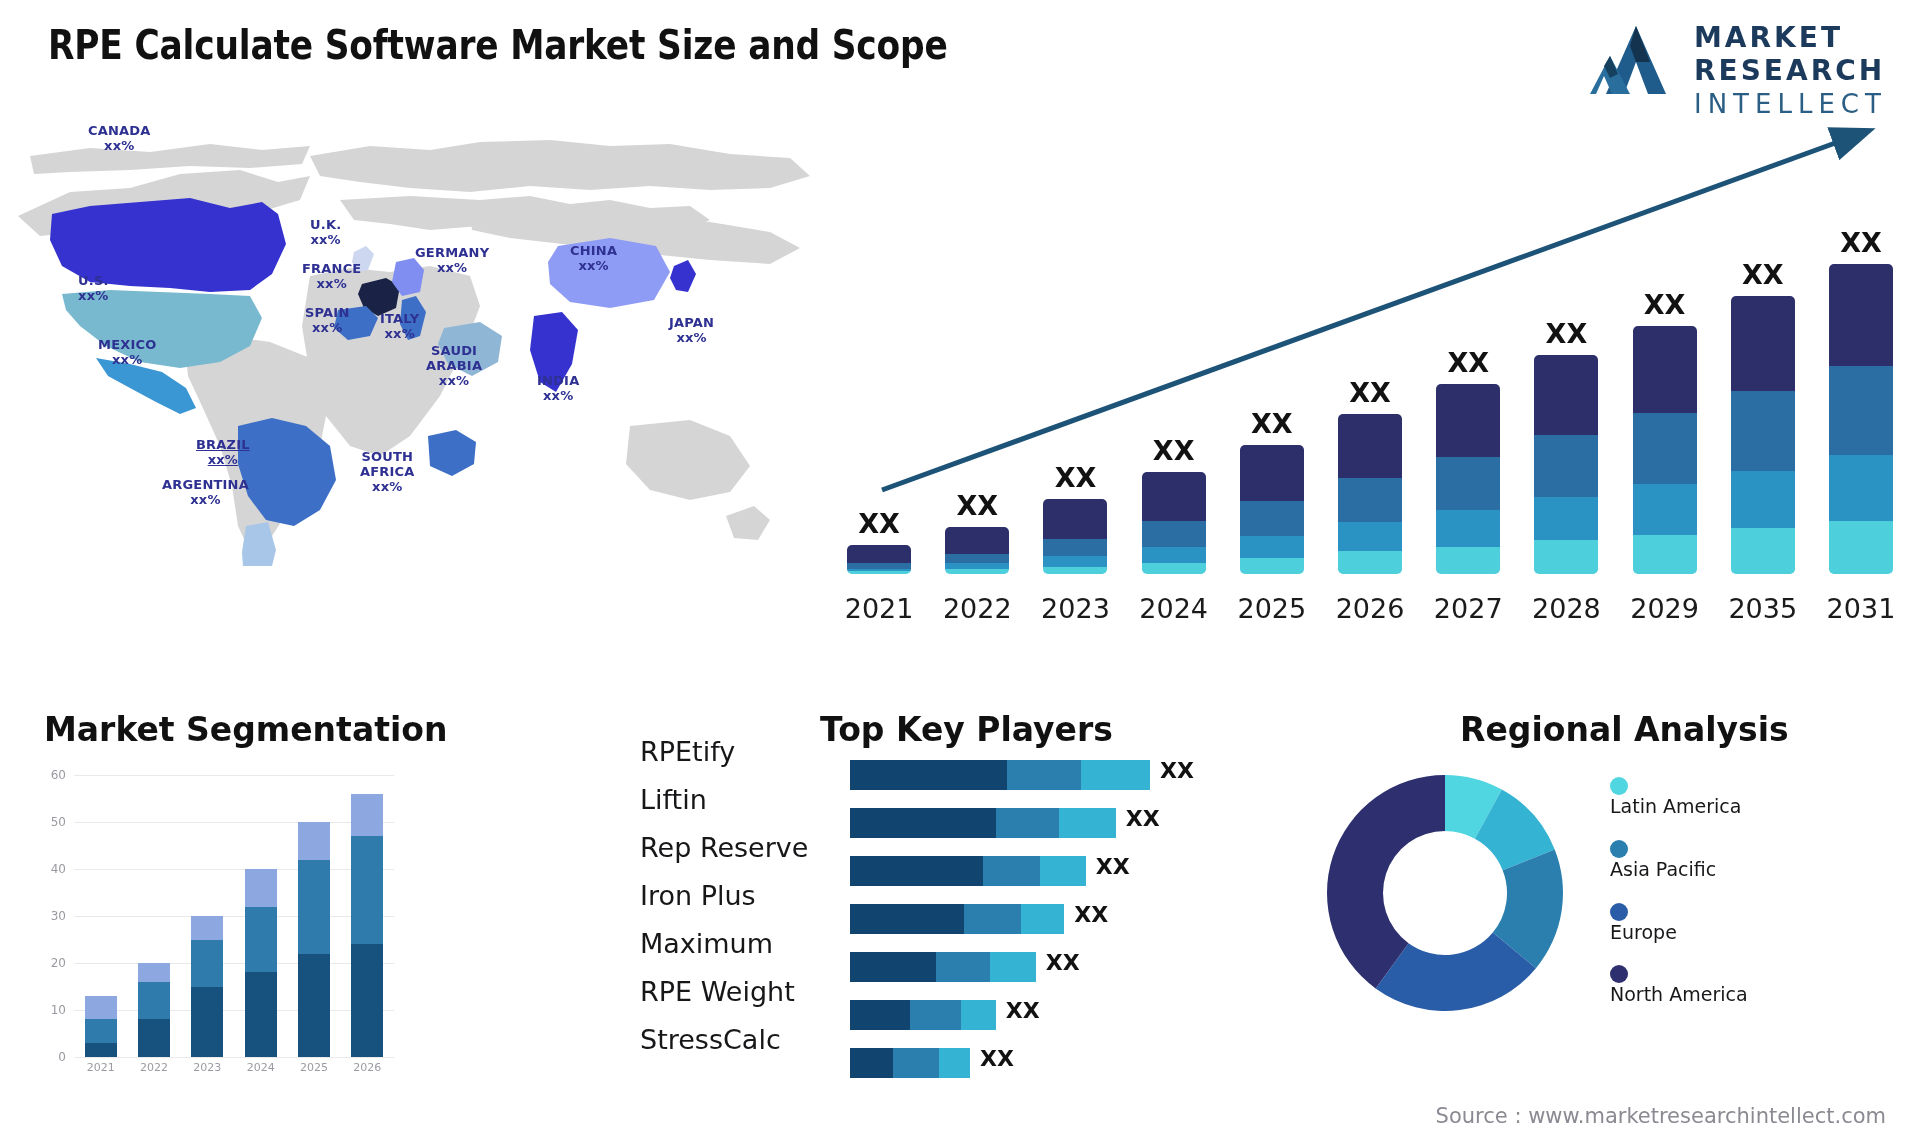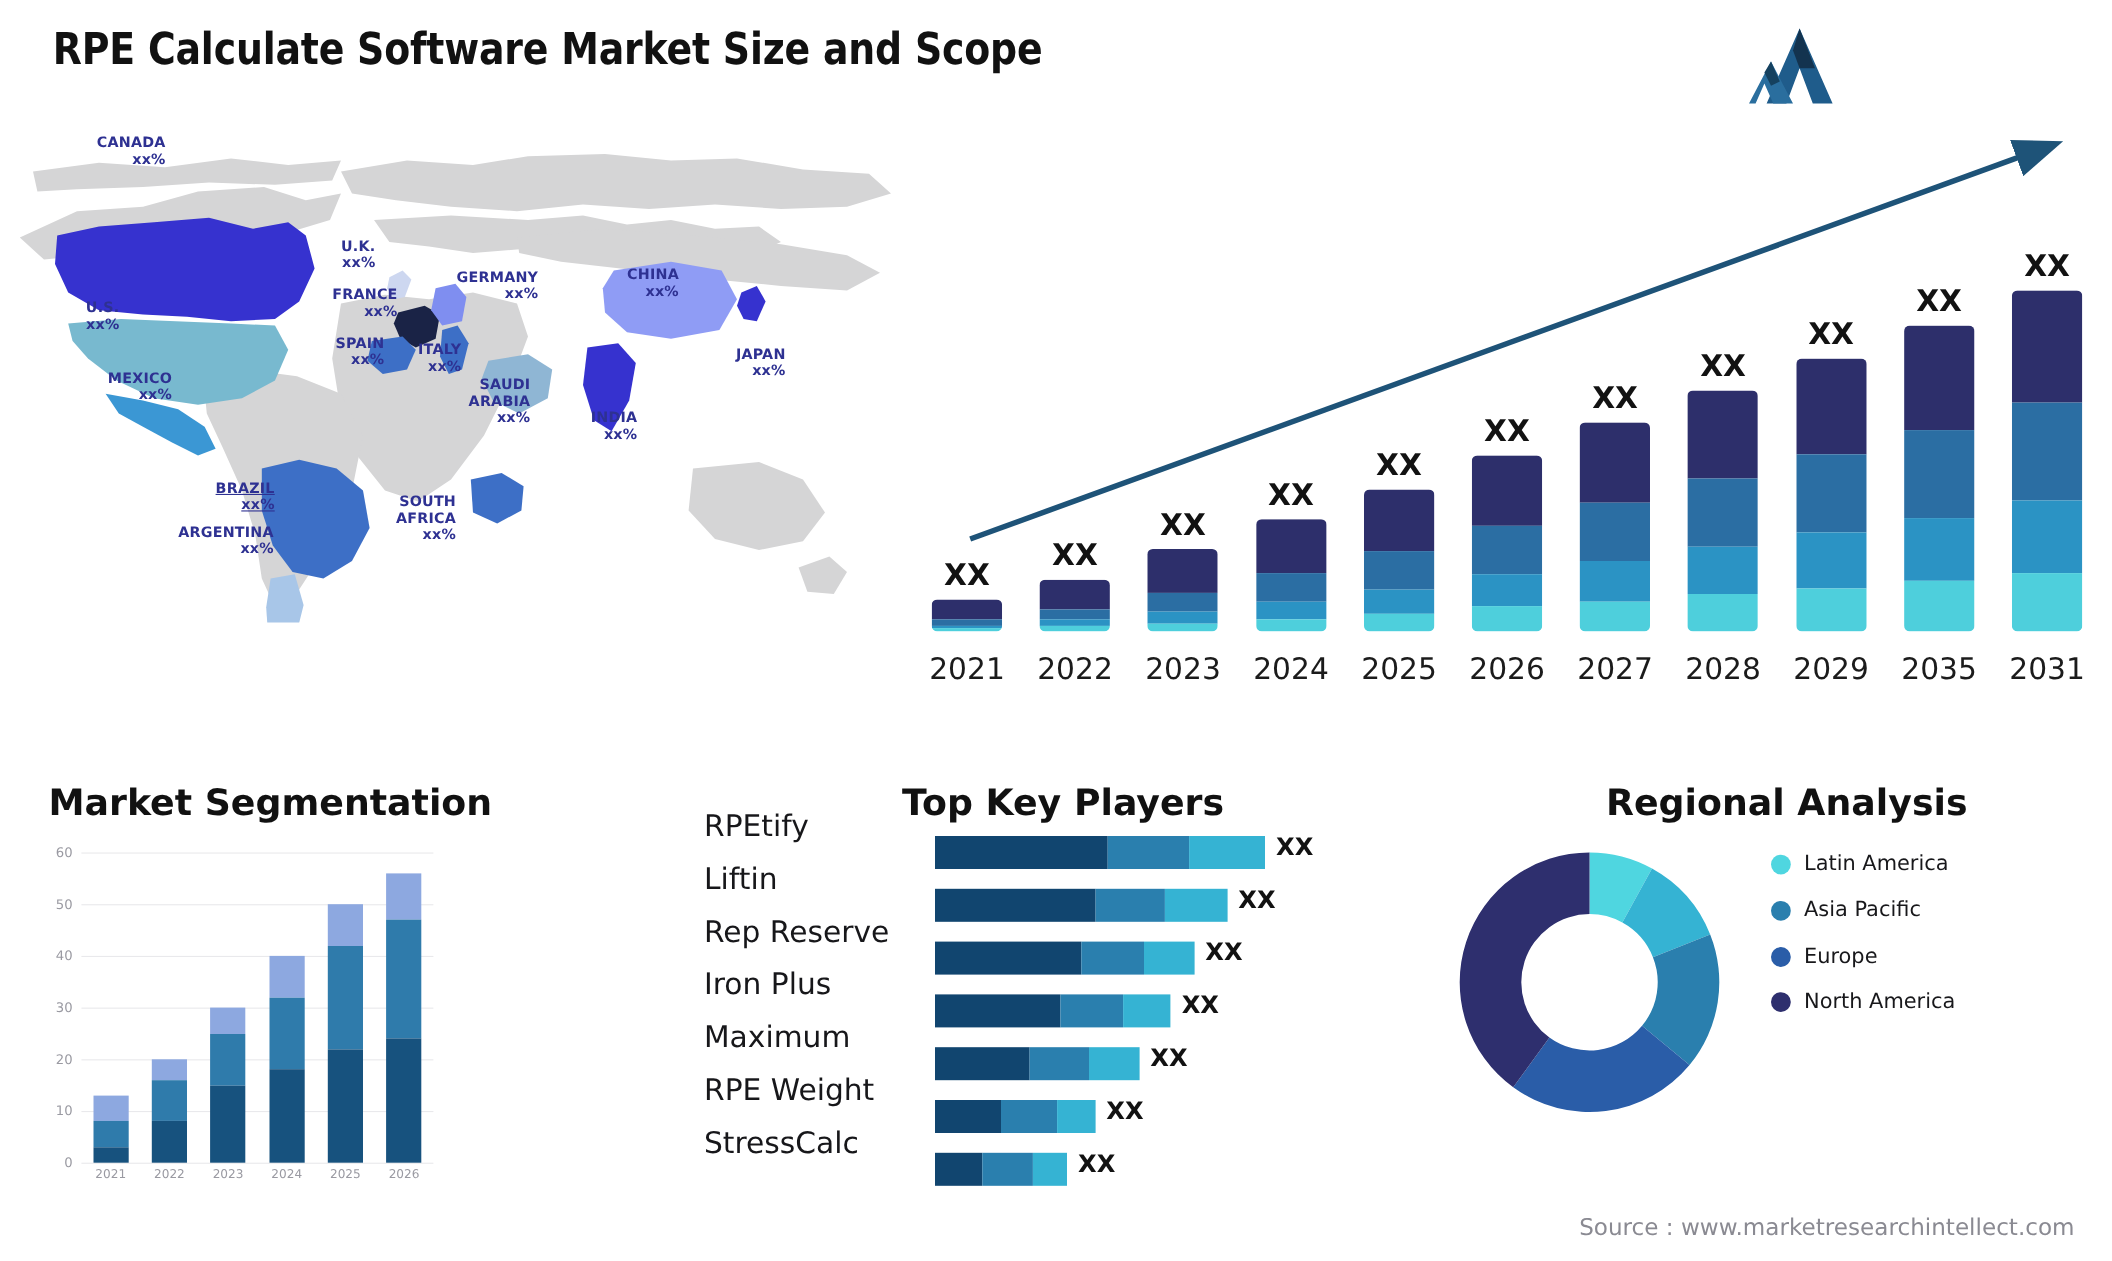--- a/index.html
+++ b/index.html
@@ -24,21 +24,21 @@
   #logo .lt2 { margin-top: 5px; }
   #logo .lt3 {
     font-size: 26px; font-weight: 400; color: #2a5e84; letter-spacing: 6px;
     line-height: 1.0; margin-top: 6px; font-family: "DejaVu Sans", sans-serif;
   }
 
   
   #world-map { position: absolute; left: 10px; top: 96px; width: 810px; height: 470px; }
   .map-label {
     position: absolute; color: #2e3192; font-size: 13px; font-weight: 700;
-    text-align: right; line-height: 1.15; letter-spacing: 0.2px;
+    text-align: center; line-height: 1.15; letter-spacing: 0.2px;
     font-family: "DejaVu Sans", sans-serif; white-space: nowrap;
   }
   .map-label .pct { font-weight: 700; display: block; }
 
   
   #forecast-chart { position: absolute; left: 830px; top: 120px; width: 1080px; height: 510px; }
   #forecast-arrow { position: absolute; left: 0; top: 0; width: 1080px; height: 420px; }
   .fbars { position: absolute; left: 0; bottom: 56px; height: 380px; width: 1080px;
            display: flex; align-items: flex-end; gap: 0; }
   .fcol { flex: 1; display: flex; flex-direction: column; align-items: center; justify-content: flex-end; height: 100%; }
@@ -85,21 +85,21 @@
              color: #17171a; font-family: "DejaVu Sans", sans-serif; white-space: nowrap; }
   .pl-bar { position: absolute; left: 210px; top: 8px; height: 30px; display: flex; }
   .pl-seg { height: 100%; }
   .pl-xx { position: absolute; top: 6px; font-size: 22px; font-weight: 600; color: #121212;
            font-family: "DejaVu Sans", sans-serif; }
 
   
   #regional { position: absolute; left: 1300px; top: 760px; width: 600px; height: 360px; }
   #donut { position: absolute; left: 20px; top: 8px; width: 250px; height: 250px; }
   #reg-legend { position: absolute; left: 310px; top: 14px; }
-  .rl-row { display: flex; align-items: flex-start; margin-bottom: 19px; }
+  .rl-row { display: flex; align-items: flex-start; margin-bottom: 19px; flex-direction: column; }
   .rl-dot { width: 18px; height: 18px; border-radius: 50%; margin-right: 12px; margin-top: 3px; flex: none; }
   .rl-txt { font-size: 19px; color: #18181b; line-height: 1.2; max-width: 180px;
             font-family: "DejaVu Sans", sans-serif; }
 
   
   #source {
     position: absolute; right: 34px; bottom: 18px; font-size: 21px; color: #8a8a92;
     font-family: "DejaVu Sans", sans-serif;
   }
 </style>
@@ -108,20 +108,25 @@
 
 <div id="page-title">RPE Calculate Software Market Size and Scope</div>
 
 <div id="logo">
   <svg class="logo-mark" viewBox="0 0 92 76">
     <polygon points="46,4 76,72 58,72 46,40 34,72 16,72" fill="#1f5c8b"></polygon>
     <polygon points="46,4 60,40 46,40 40,24" fill="#13334f"></polygon>
     <polygon points="20,34 40,72 22,72 14,54 6,72 0,72" fill="#2a6e9e"></polygon>
     <polygon points="20,34 28,52 20,56 14,44" fill="#15415f"></polygon>
   </svg>
+  <div class="logo-text">
+    <div class="lt1">MARKET</div>
+    <div class="lt2">RESEARCH</div>
+    <div class="lt3">INTELLECT</div>
+  </div>
 </div>
 
 <div id="world-map">
   <svg viewBox="0 0 810 470" width="810" height="470">
 
     <g fill="#d5d5d6">
       <path d="M8,120 L60,96 L120,92 L170,78 L230,74 L268,86 L300,80 L290,104 L250,116 L210,118 L170,128 L120,132 L70,136 L30,140 Z"></path>
       <path d="M300,60 L360,50 L420,54 L470,46 L540,44 L600,50 L660,48 L720,58 L780,62 L800,80 L760,92 L700,94 L640,90 L580,94 L520,90 L460,96 L400,92 L350,86 L310,80 Z"></path>
       <path d="M330,104 L400,100 L470,104 L520,100 L560,108 L600,104 L640,112 L680,110 L700,124 L672,136 L640,130 L600,136 L560,130 L520,136 L470,130 L420,134 L380,128 L344,124 Z"></path>
       <path d="M300,180 L340,172 L380,176 L420,170 L460,180 L470,210 L455,250 L430,300 L400,340 L370,360 L340,350 L316,320 L300,280 L292,230 Z"></path>

